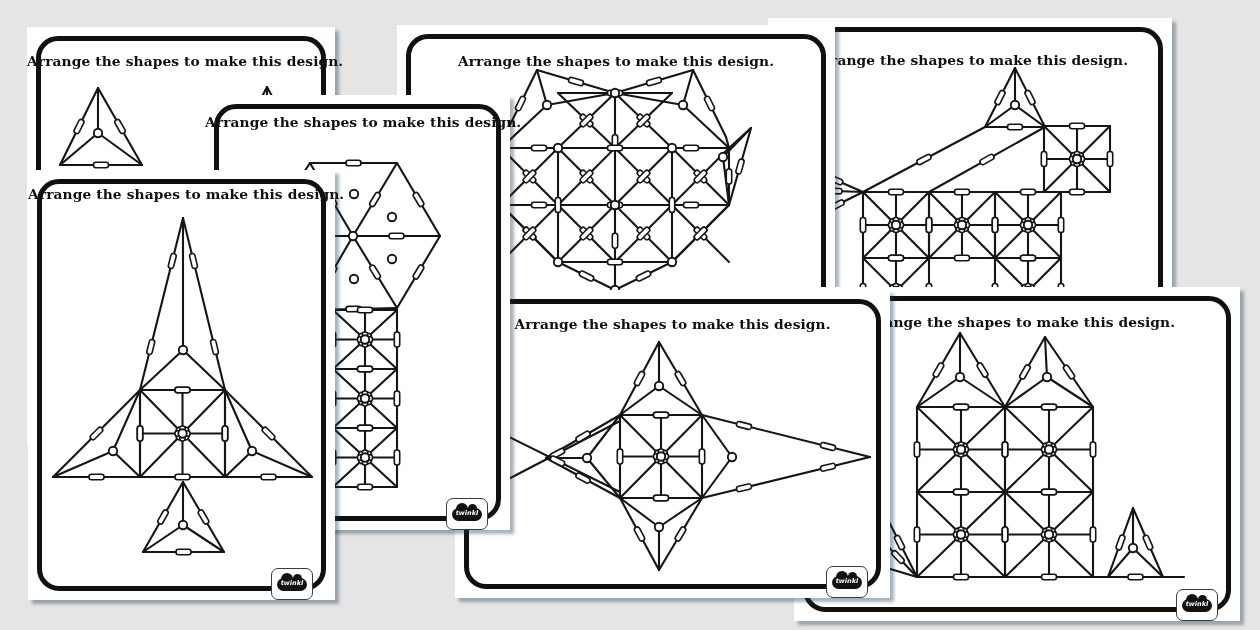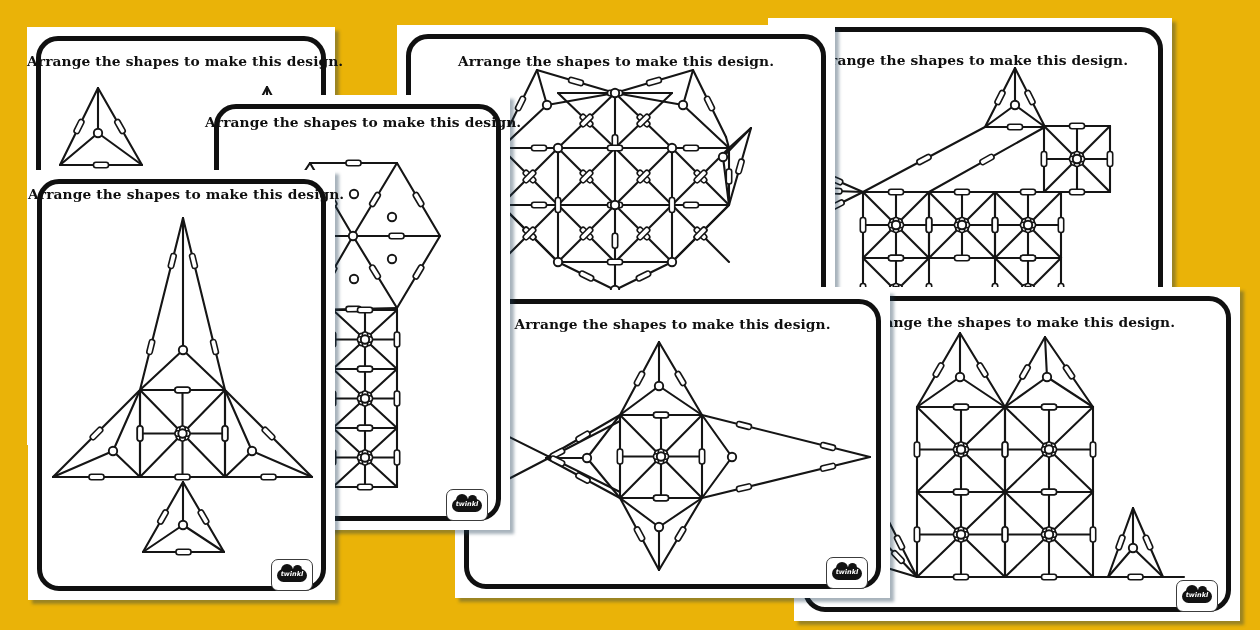--- a/index.html
+++ b/index.html
@@ -1,18 +1,18 @@
 <!DOCTYPE html>
 <html><head>
 <meta charset="utf-8">
 <style>
   html,body{margin:0;padding:0;}
   .stage{
     position:relative;width:1260px;height:630px;overflow:hidden;
-    background:#eab308;
+    background:#e5e5e5;
     font-family:"DejaVu Serif",serif;
   }
   .page{
     position:absolute;background:#ffffff;
     box-shadow:4px 4px 3px rgba(25,55,80,.38);
   }
   .pborder{
     position:absolute;inset:9px;border:5.5px solid #101010;border-radius:22px;
     pointer-events:none;
   }
@@ -23,21 +23,21 @@
   }
   #page-tent   .ptitle{top:26px}
   #page-dog    .ptitle{top:34px}
   #page-fox    .ptitle{top:28px}
   #page-castle .ptitle{top:27px}
   #page-star   .ptitle{top:26px}
   #page-key    .ptitle{top:19px}
   #page-rocket .ptitle{top:16px}
   svg.design{position:absolute;inset:0;width:100%;height:100%;}
   .logo{
-    position:absolute;right:22px;bottom:9px;width:40px;height:30px;
+    position:absolute;right:22px;bottom:0;width:40px;height:30px;
     background:#fff;border:1.6px solid #3c3c3c;border-radius:7px;
     display:flex;align-items:center;justify-content:center;z-index:3;text-decoration:underline;
   }
   .cloud{position:relative;width:30px;height:13px;background:#121212;border-radius:7px;}
   .cloud::before{content:"";position:absolute;left:4px;top:-5px;width:12px;height:12px;border-radius:50%;background:#121212;}
   .cloud::after{content:"";position:absolute;right:5px;top:-4px;width:9px;height:9px;border-radius:50%;background:#121212;}
   .cloud span{
     position:absolute;left:0;top:-3px;right:0;bottom:0;z-index:1;
     display:flex;align-items:center;justify-content:center;
     color:#fff;font-family:"DejaVu Sans",sans-serif;font-style:italic;font-weight:bold;font-size:6.5px;

